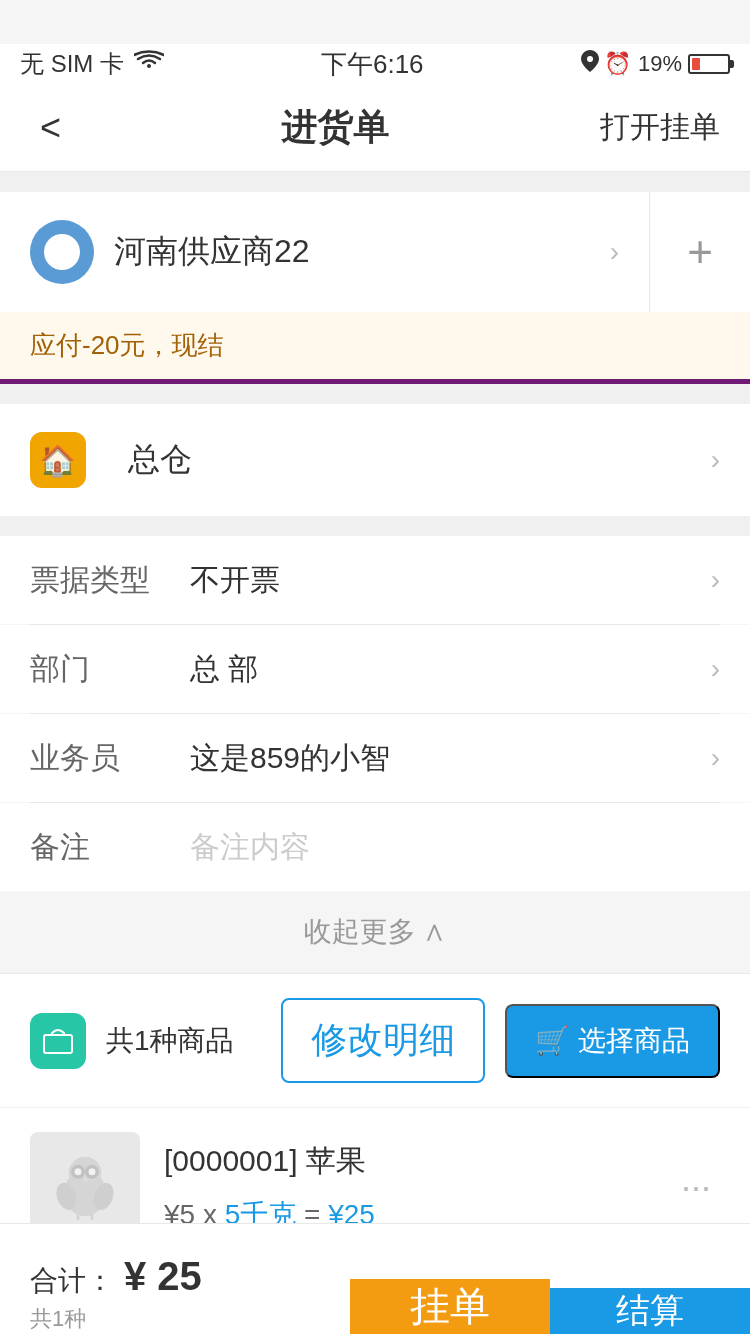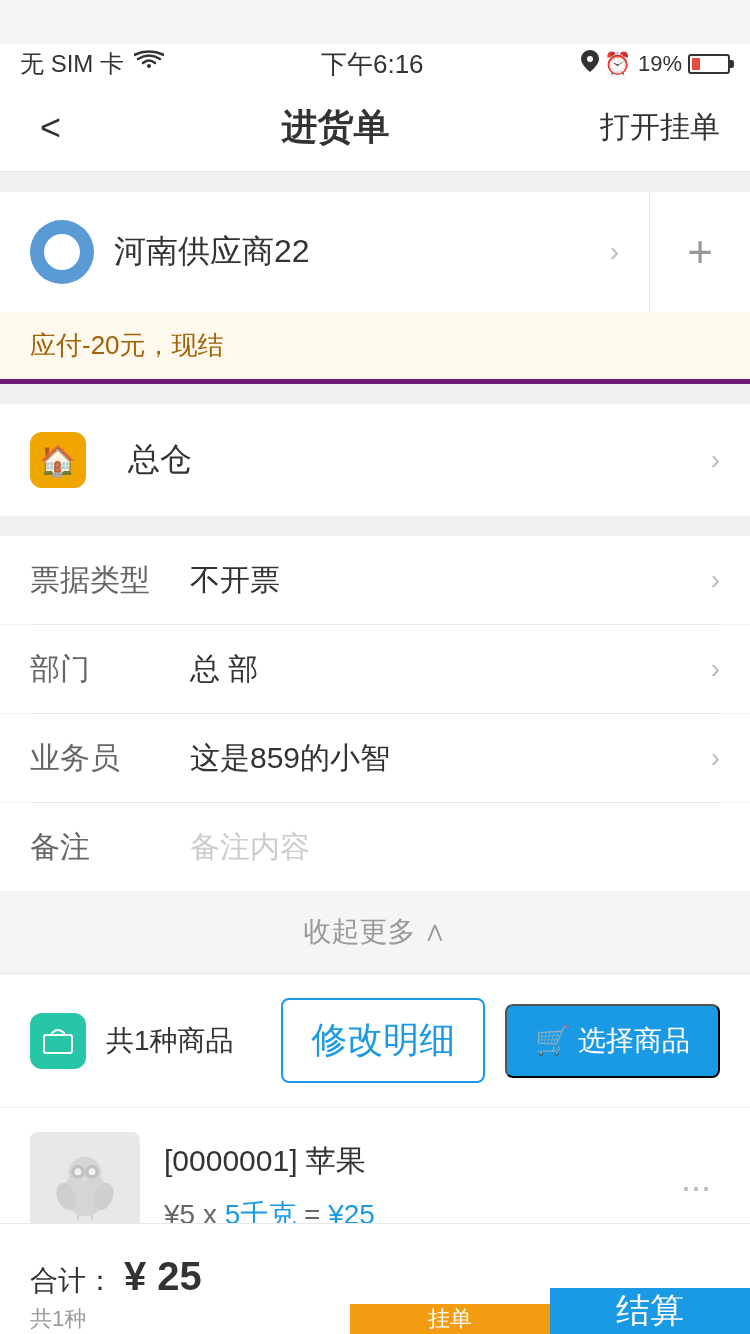--- a/index.html
+++ b/index.html
@@ -202,20 +202,21 @@
     }
 
     
     .collapse-row {
       background: #f5f5f5;
       display: flex;
       align-items: center;
       justify-content: center;
       padding: 22px 18px;
       cursor: pointer;
+      font-family: Liberation Serif, serif;
     }
     .collapse-text {
       font-size: 28px;
       color: #999;
     }
 
     
     .product-header {
       background: #fff;
       display: flex;
@@ -344,21 +345,21 @@
     }
     .footer-total-sub {
       font-size: 22px;
       color: #999;
       margin-top: 4px;
     }
     .footer-btn-pending {
       width: 200px;
       background: #f39c12;
       color: #fff;
-      font-size: 22px;
+      font-size: 40px;
       display: flex;
       align-items: center;
       justify-content: center;
       cursor: pointer;
     }
     .footer-btn-checkout {
       width: 200px;
       background: #1a9ae5;
       color: #fff;
       font-size: 34px;

